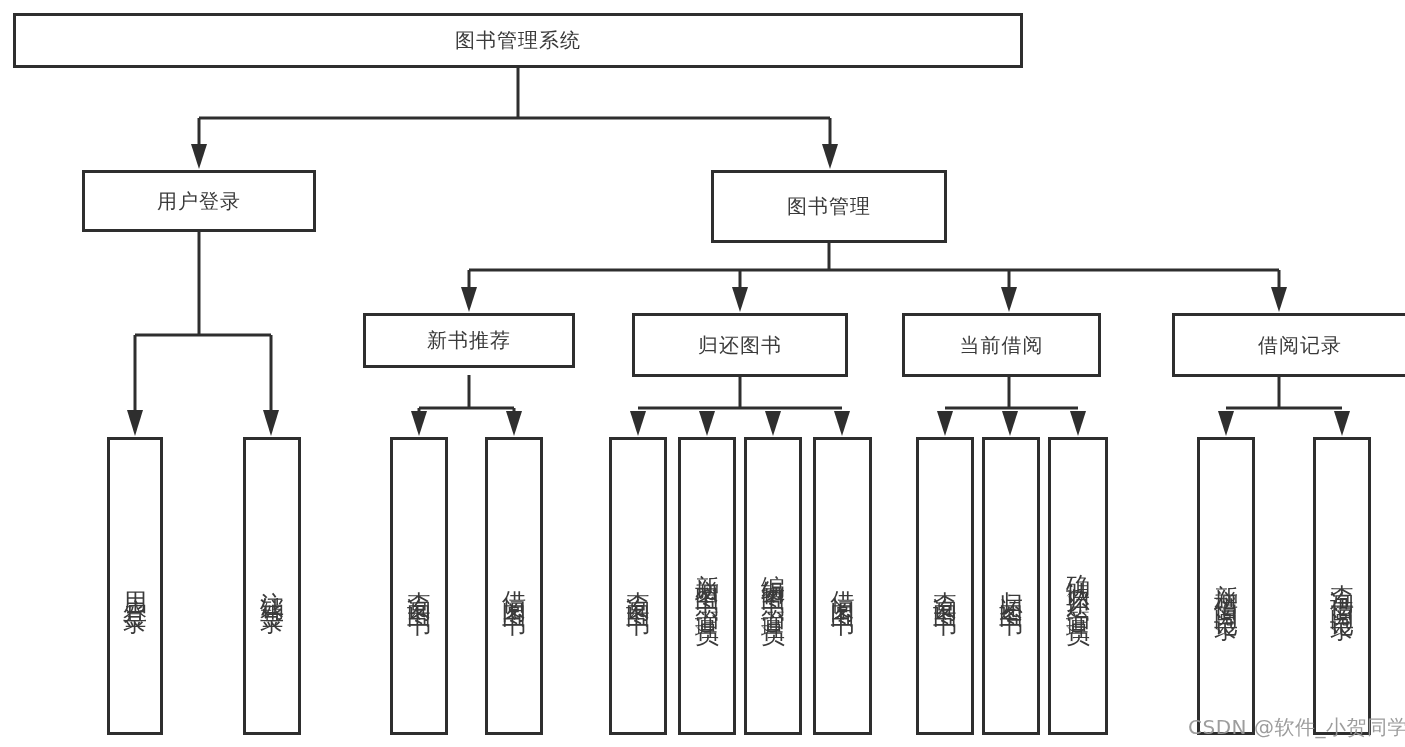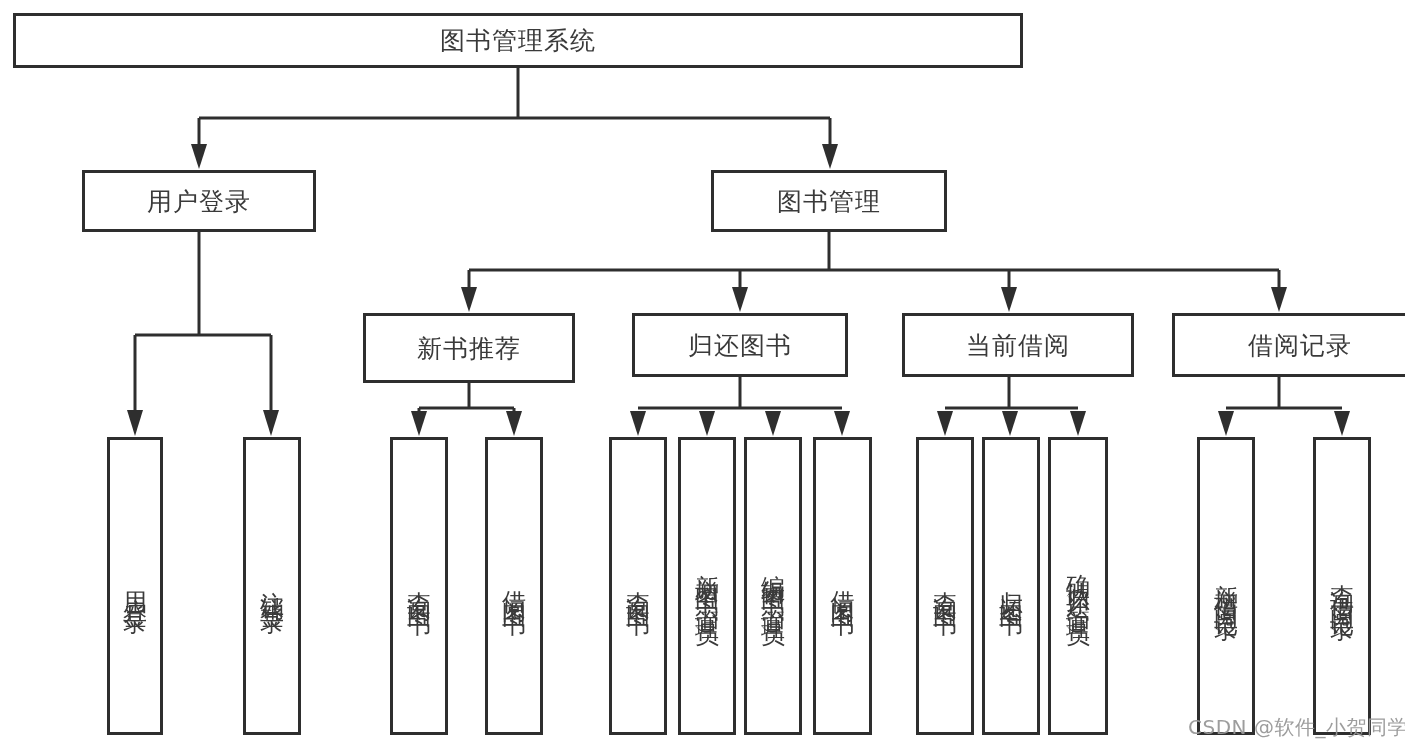--- a/index.html
+++ b/index.html
@@ -22,21 +22,21 @@
     position: absolute;
     background: #ffffff;
     border: 3px solid #2e2e2e;
     color: #3a3a3a;
     display: flex;
     align-items: center;
     justify-content: center;
     z-index: 2;
   }
   .hbox {
-    font-size: 25px;
+    font-size: 20px;
     letter-spacing: 1px;
     white-space: nowrap;
   }
   .vbox {
     font-size: 24px;
     writing-mode: vertical-lr;
     text-orientation: mixed;
     letter-spacing: 7px;
     line-height: 1;
   }
@@ -107,25 +107,25 @@
       <path d="M1279,377 L1279,408" fill="none"></path>
       <path d="M1226,408 L1342,408" fill="none"></path>
       <polygon points="1218,411 1234,411 1226,436" stroke="none"></polygon>
       <polygon points="1334,411 1350,411 1342,436" stroke="none"></polygon>
     </g>
   </svg>
 
   <div class="node hbox" style="left:13px; top:13px; width:1010px; height:55px;">图书管理系统</div>
 
   <div class="node hbox" style="left:82px; top:170px; width:234px; height:62px;">用户登录</div>
-  <div class="node hbox" style="left:711px; top:170px; width:236px; height:62px;font-family:Liberation Serif, serif;">图书管理</div>
+  <div class="node hbox" style="left:711px; top:170px; width:236px; height:73px;font-family:Liberation Serif, serif;">图书管理</div>
 
-  <div class="node hbox" style="left:363px; top:313px; width:212px; height:70px;">新书推荐</div>
+  <div class="node hbox" style="left:363px; top:313px; width:212px; height:55px;">新书推荐</div>
   <div class="node hbox" style="left:632px; top:313px; width:216px; height:64px;">归还图书</div>
-  <div class="node hbox" style="left:902px; top:313px; width:232px; height:64px;">当前借阅</div>
+  <div class="node hbox" style="left:902px; top:313px; width:199px; height:64px;">当前借阅</div>
   <div class="node hbox" style="left:1172px; top:313px; width:256px; height:64px;">借阅记录</div>
 
   <div class="node vbox" style="left:107px; top:437px; width:56px; height:298px;">用户登录</div>
   <div class="node vbox" style="left:243px; top:437px; width:58px; height:298px;">注销登录</div>
 
   <div class="node vbox" style="left:390px; top:437px; width:58px; height:298px;">查询图书</div>
   <div class="node vbox" style="left:485px; top:437px; width:58px; height:298px;">借阅图书</div>
 
   <div class="node vbox" style="left:609px; top:437px; width:58px; height:298px;">查询图书</div>
   <div class="node vbox" style="left:678px; top:437px; width:58px; height:298px;">新增图书（管理员）</div>

